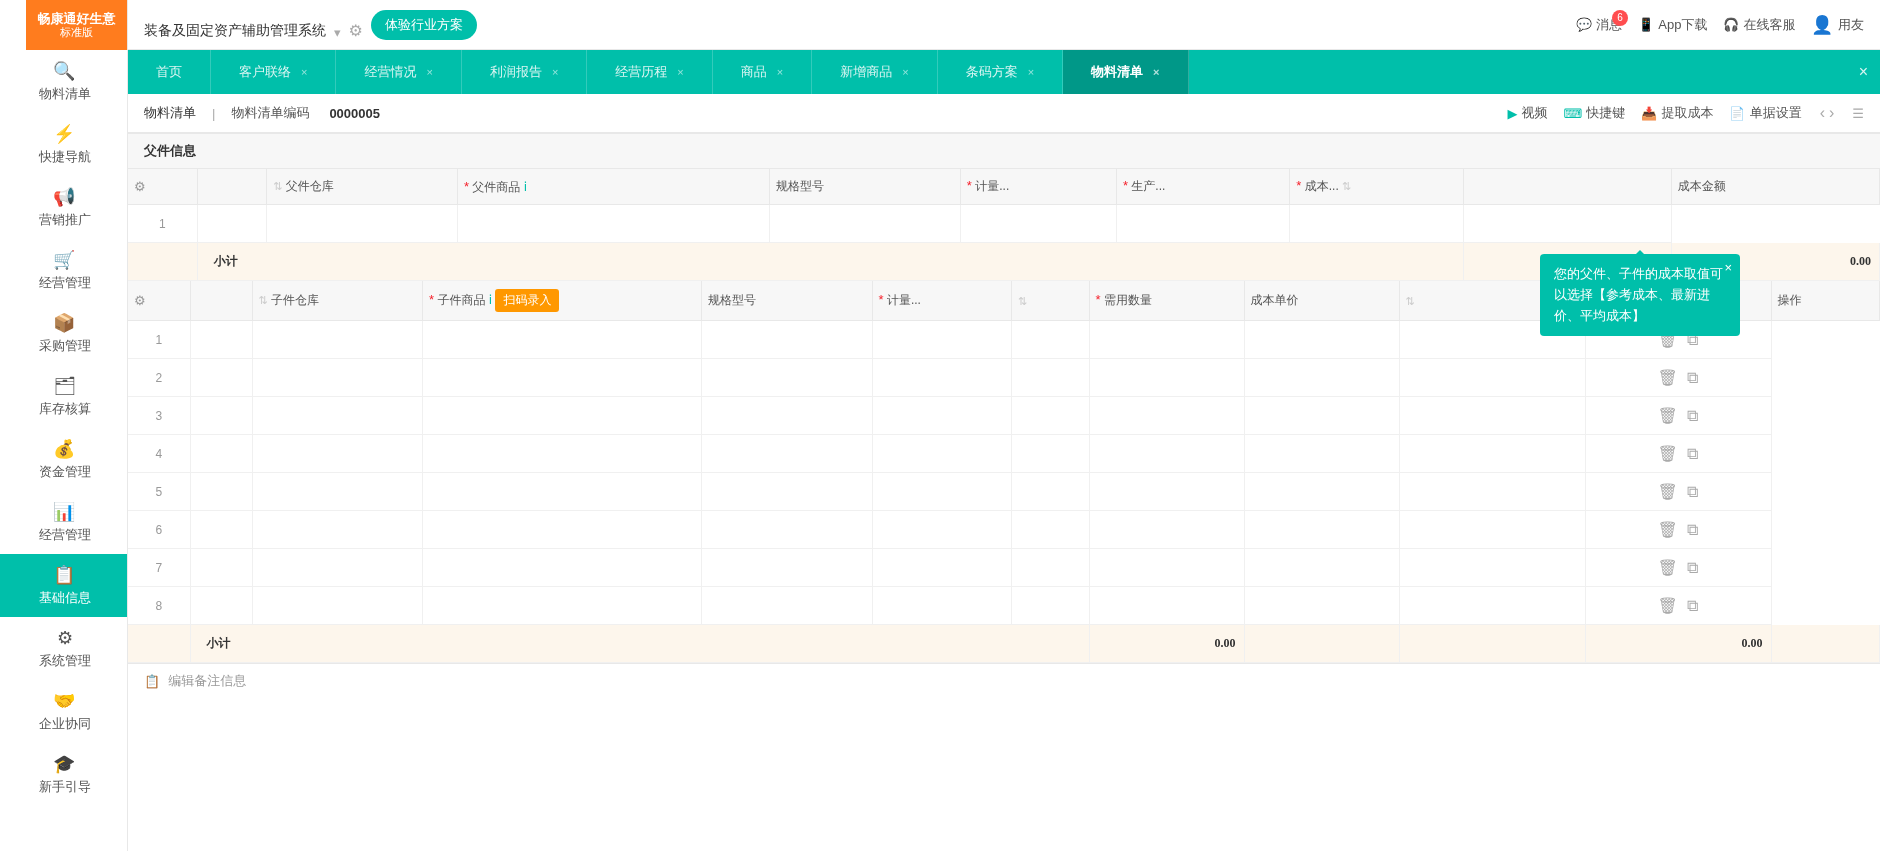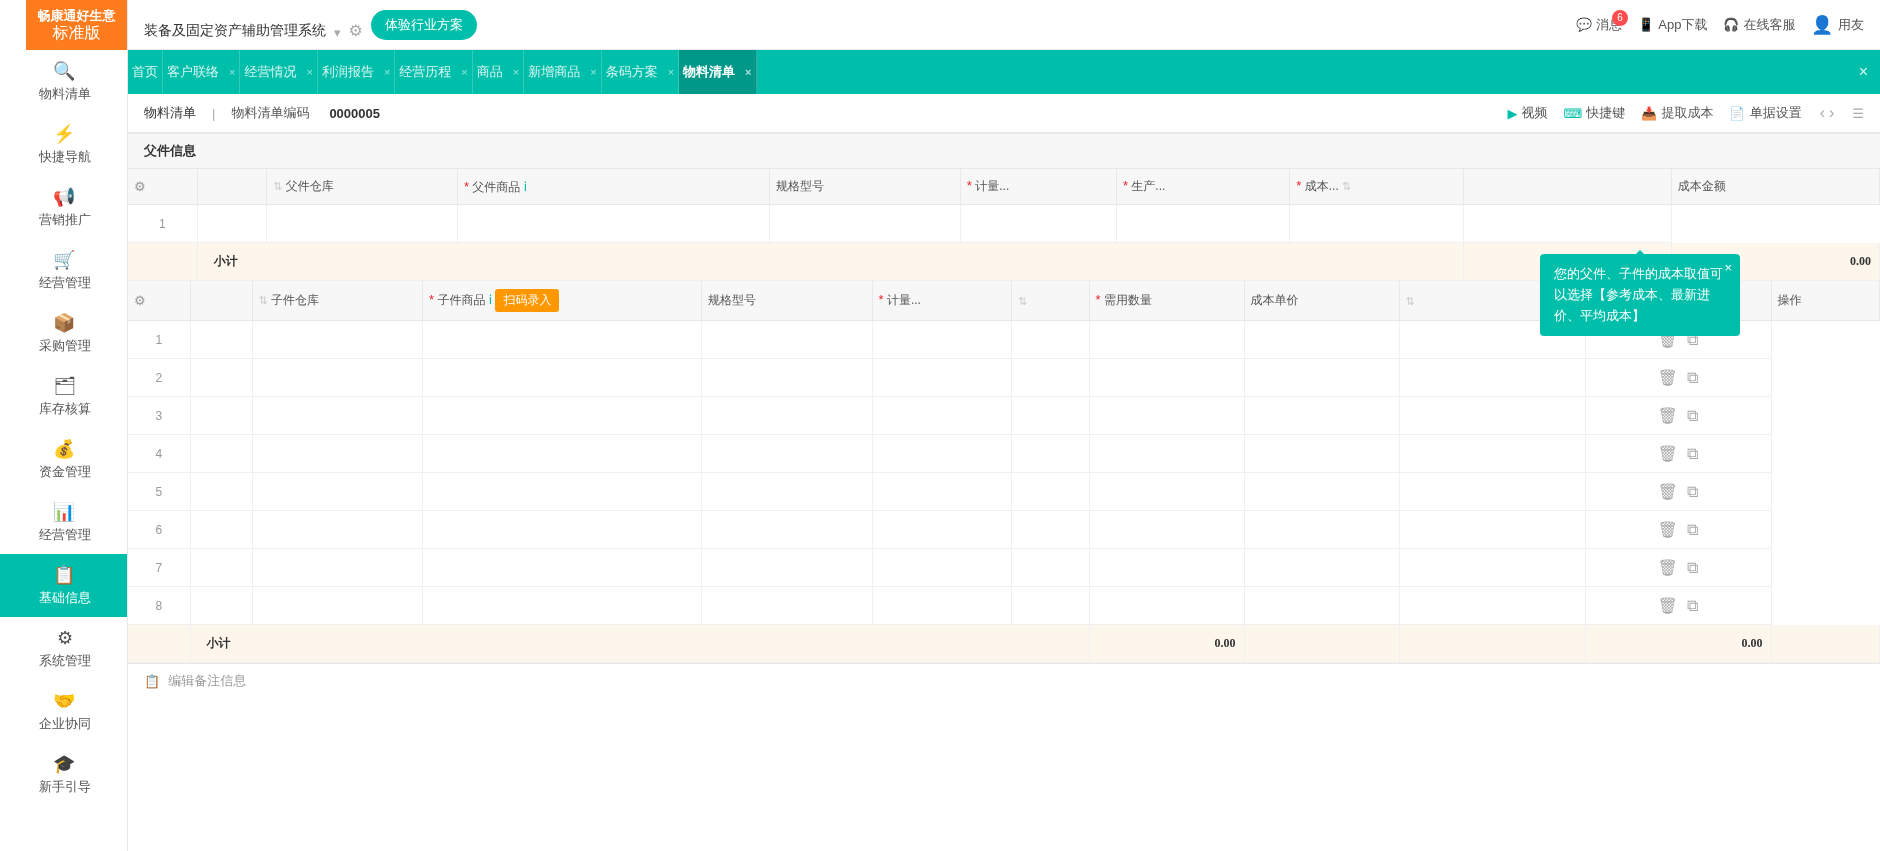--- a/index.html
+++ b/index.html
@@ -20,21 +20,21 @@
       display: flex;
       align-items: center;
       justify-content: center;
       color: #fff;
       font-size: 14px;
       font-weight: bold;
       padding: 8px;
       margin-left: 26px;
     }
     .sidebar-logo .logo-text { line-height: 1.2; text-align: center; }
-    .sidebar-logo .sub { font-size: 16px; font-weight: normal; }
+    .sidebar-logo .sub { font-size: 11px; font-weight: normal; }
     .sidebar-item {
       display: flex;
       flex-direction: column;
       align-items: center;
       justify-content: center;
       padding: 10px 4px;
       cursor: pointer;
       color: #555;
       border-left: 3px solid transparent;
       font-size: 12px;
@@ -97,21 +97,21 @@
     
     .nav-tabs {
       background: #00bfaa;
       display: flex;
       align-items: center;
       flex-shrink: 0;
       overflow-x: auto;
       height: 44px;
     }
     .nav-tab {
-      padding: 0 4px;
+      padding: 0 28px;
       height: 44px;
       display: flex;
       align-items: center;
       color: rgba(255,255,255,0.85);
       cursor: pointer;
       white-space: nowrap;
       font-size: 13px;
       border-right: 1px solid rgba(255,255,255,0.2);
       gap: 6px;
     }

